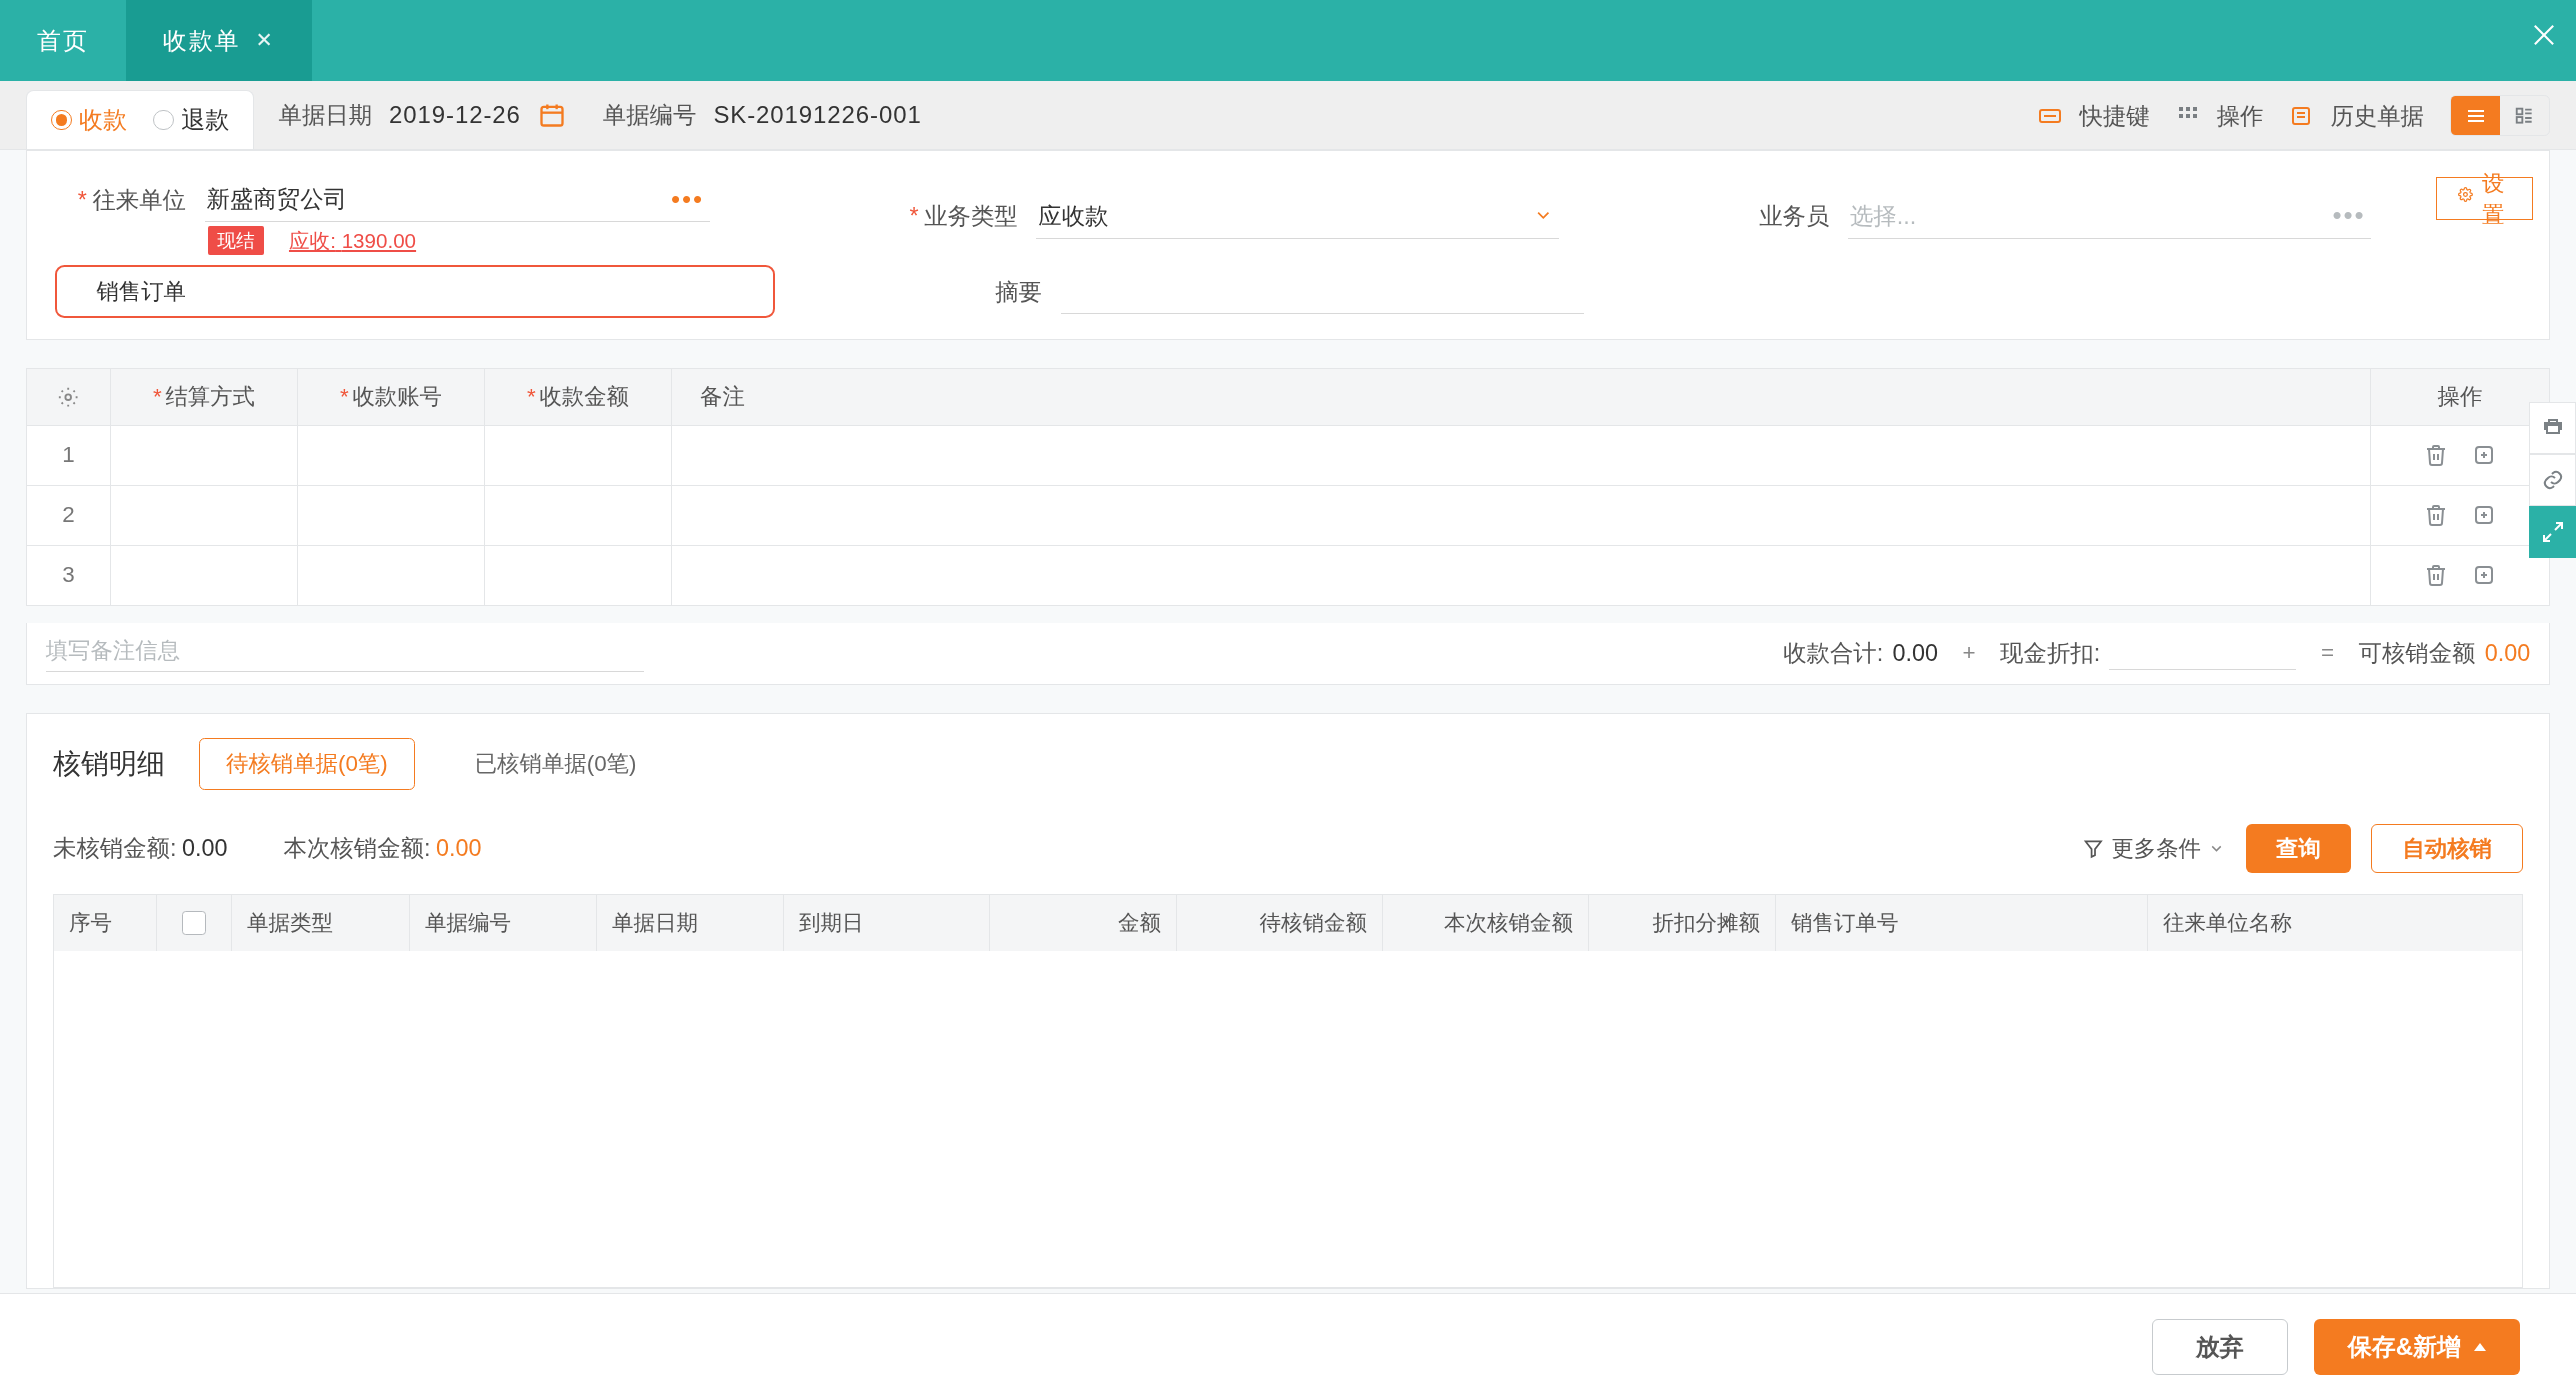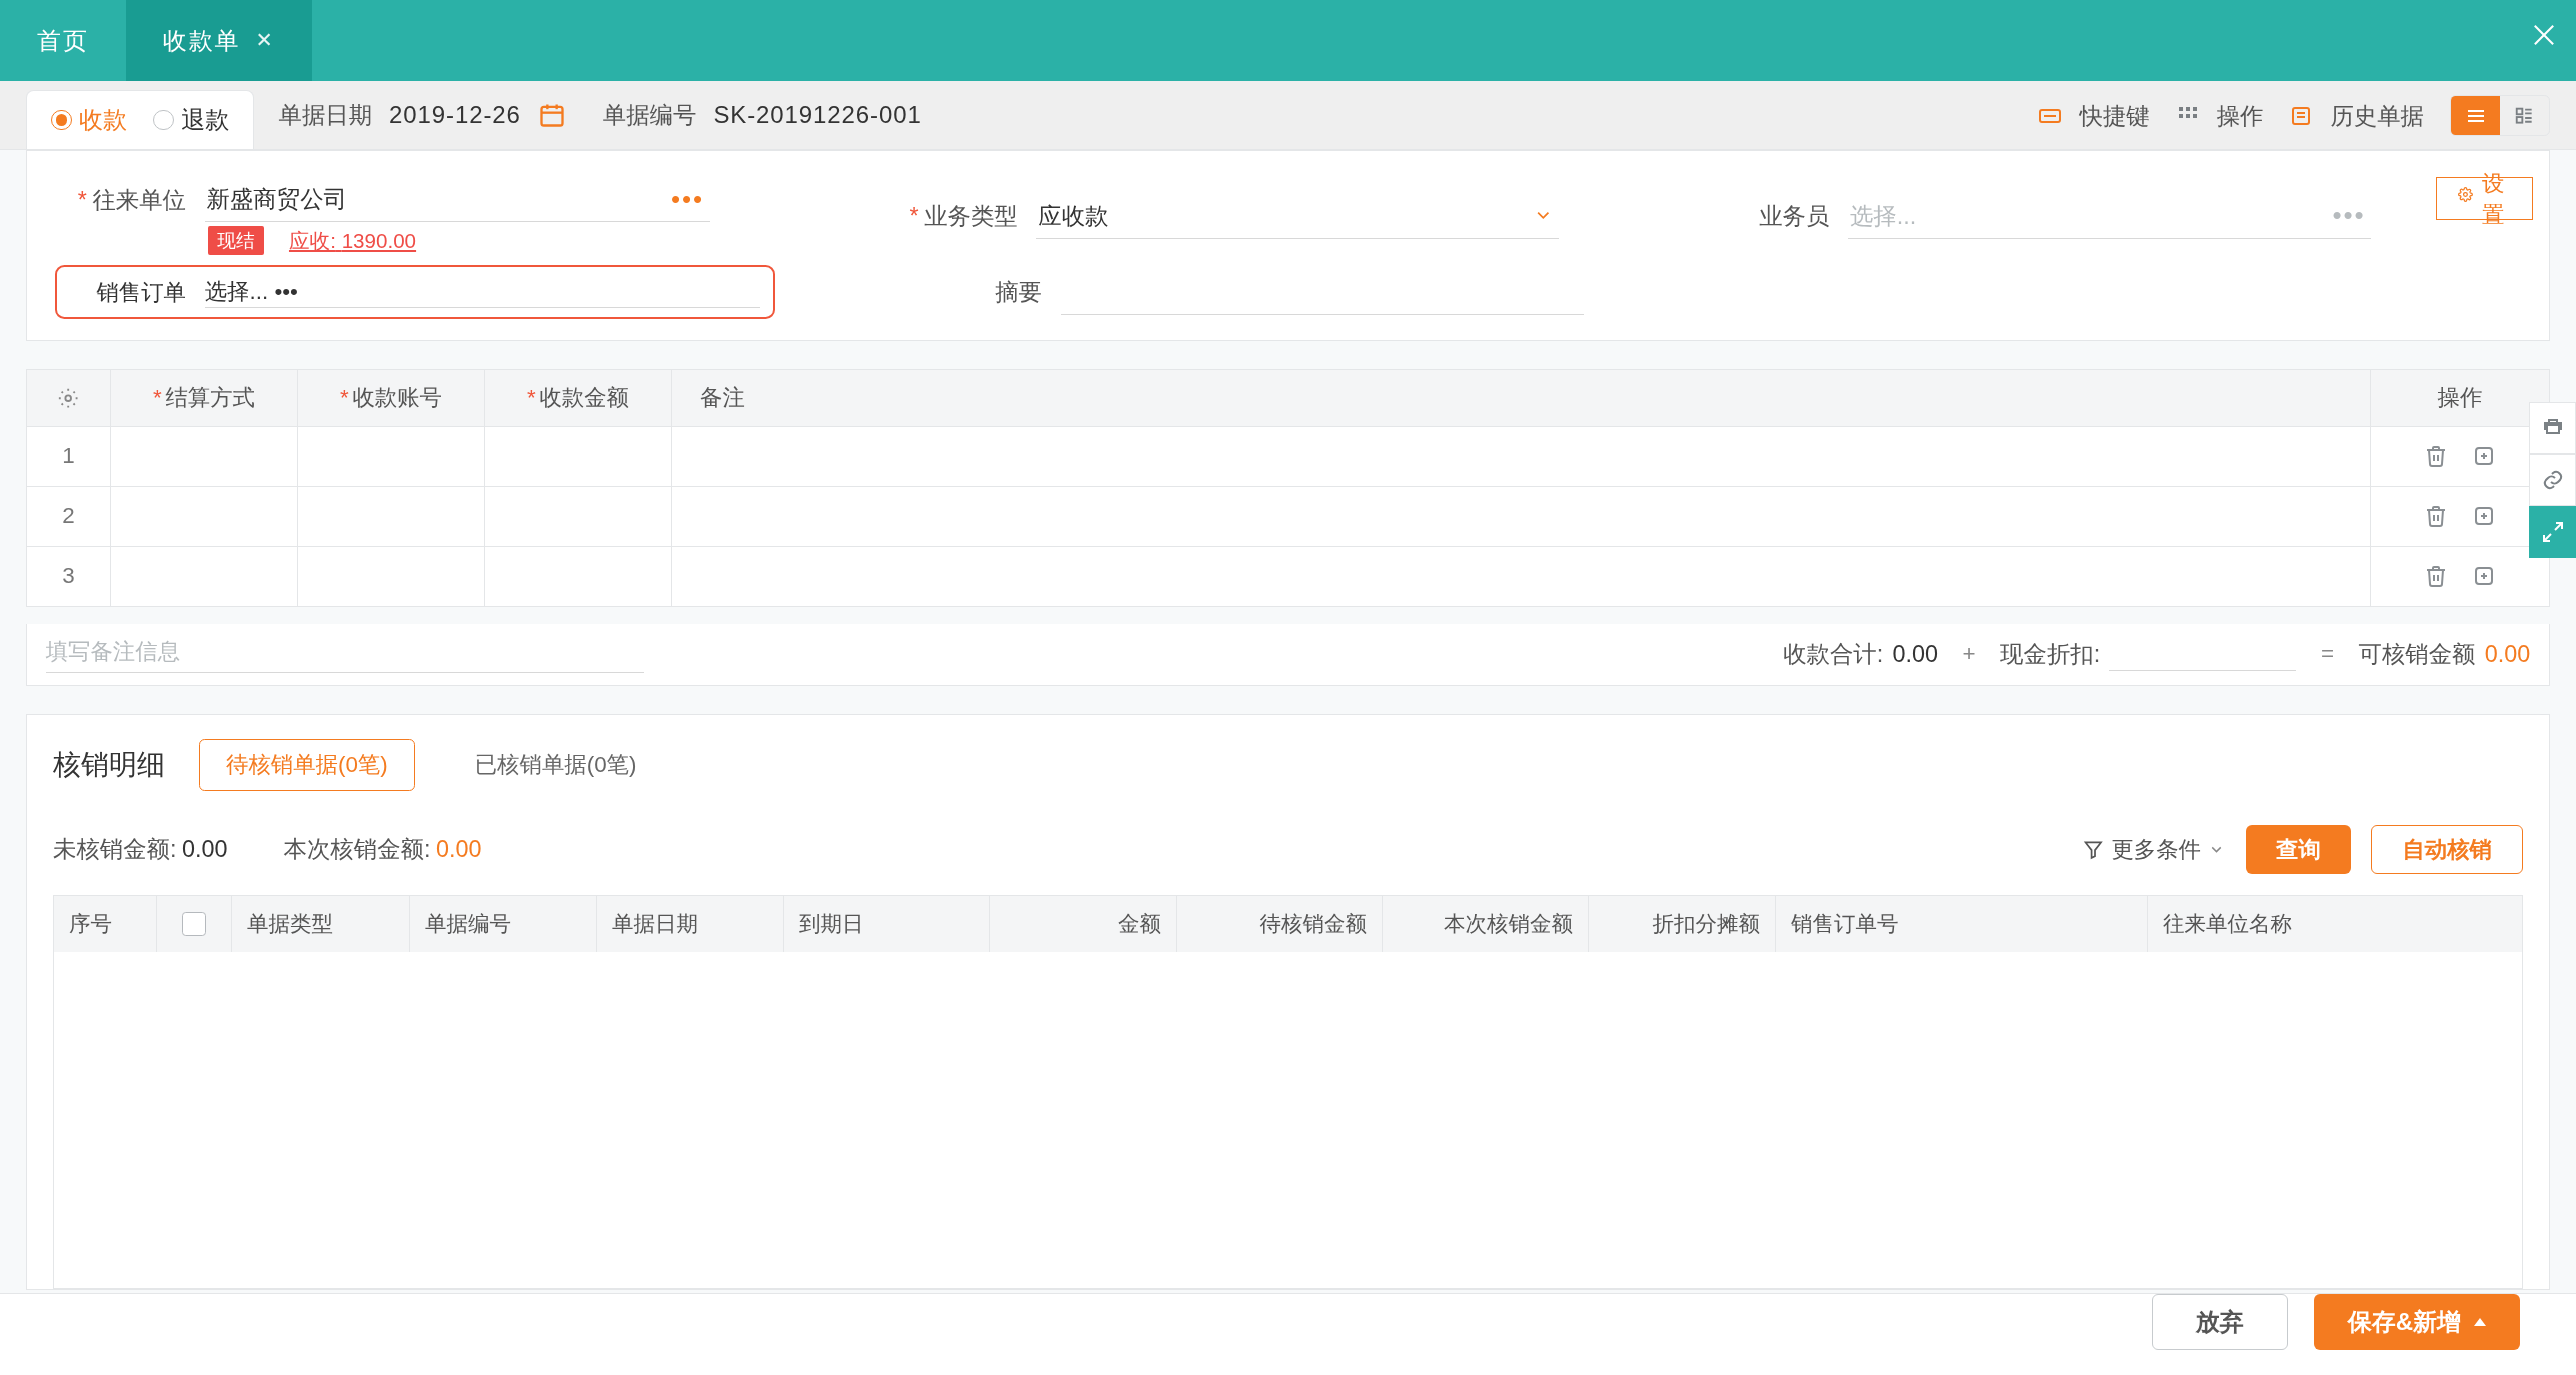--- a/index.html
+++ b/index.html
@@ -127,21 +127,21 @@
   .verify-table{margin-top:20.6px;border:0.9px solid var(--border);}
   .vt-head{display:grid;grid-template-columns:103px 75px 178px 187px 187px 206px 187px 206px 206px 187px 1fr 374px;background:#f4f5f6;height:56px;}
   .vt-head .cell{display:flex;align-items:center;padding:0 15px;font-size:21.5px;color:#555;border-right:0.9px solid var(--border);}
   .vt-head .cell:last-child{border-right:none;}
   .vt-head .cell.center{justify-content:center;}
   .vt-head .cell.right{justify-content:flex-end;}
   .checkbox{width:24px;height:24px;border:0.9px solid #b5b9bd;border-radius:3.7px;background:#fff;}
   .verify-body{height:336px;}
 
   
-  .footer{position:fixed;left:0;right:0;bottom:0;height:82px;background:#fff;border-top:0.9px solid var(--border);display:flex;align-items:flex-start;justify-content:flex-end;padding:0 56px;gap:26px;}
+  .footer{position:fixed;left:0;right:0;bottom:0;height:82px;background:#fff;border-top:0.9px solid var(--border);display:flex;align-items:flex-end;justify-content:flex-end;padding:0 56px;gap:26px;}
   .footer .btn.plain{border:0.9px solid #c7cbce;color:#555;background:#fff;padding:0 43px;height:56px;font-size:24px;}
   .footer .btn.save{background:var(--orange);color:#fff;height:56px;padding:0 34px;font-size:24px;gap:13px;}
   .footer .btn.save .caret{width:0;height:0;border-left:6.5px solid transparent;border-right:6.5px solid transparent;border-bottom:8.4px solid #fff;}
 
   svg{display:block;}
 </style>
 </head>
 <body>
 
 <div class="tabbar">
@@ -310,24 +310,20 @@
             <path d="M19.4 15a1.7 1.7 0 0 0 .34 1.87l.06.06a2 2 0 1 1-2.83 2.83l-.06-.06a1.7 1.7 0 0 0-1.87-.34 1.7 1.7 0 0 0-1 1.56V21a2 2 0 1 1-4 0v-.09a1.7 1.7 0 0 0-1.11-1.56 1.7 1.7 0 0 0-1.87.34l-.06.06a2 2 0 1 1-2.83-2.83l.06-.06A1.7 1.7 0 0 0 4.57 15a1.7 1.7 0 0 0-1.56-1H3a2 2 0 1 1 0-4h.09A1.7 1.7 0 0 0 4.65 8.89a1.7 1.7 0 0 0-.34-1.87l-.06-.06A2 2 0 1 1 7.08 4.13l.06.06a1.7 1.7 0 0 0 1.87.34H9a1.7 1.7 0 0 0 1-1.56V3a2 2 0 1 1 4 0v.09a1.7 1.7 0 0 0 1 1.56 1.7 1.7 0 0 0 1.87-.34l.06-.06a2 2 0 1 1 2.83 2.83l-.06.06a1.7 1.7 0 0 0-.34 1.87V9a1.7 1.7 0 0 0 1.56 1H21a2 2 0 1 1 0 4h-.09a1.7 1.7 0 0 0-1.56 1z"></path>
           </svg>
       </span>
       <span>设置</span>
     </div>
   </div>
 
   <div class="form-row" style="margin-top:5.6px;margin-bottom:20.6px;align-items:center;">
     <div class="highlight-box">
       <span class="flabel">销售订单</span>
-      <div class="finput" style="border-bottom:0.9px solid #d8d8d8;">
-        <span class="placeholder">选择...</span>
-        <span class="more">•••</span>
-      </div>
     </div>
     <div class="ff" style="margin-left:71px;">
       <span class="flabel">摘要</span>
       <div class="finput wide"></div>
     </div>
   </div>
 </div>
 
 <div class="entry-table">
   <div class="et-head">

